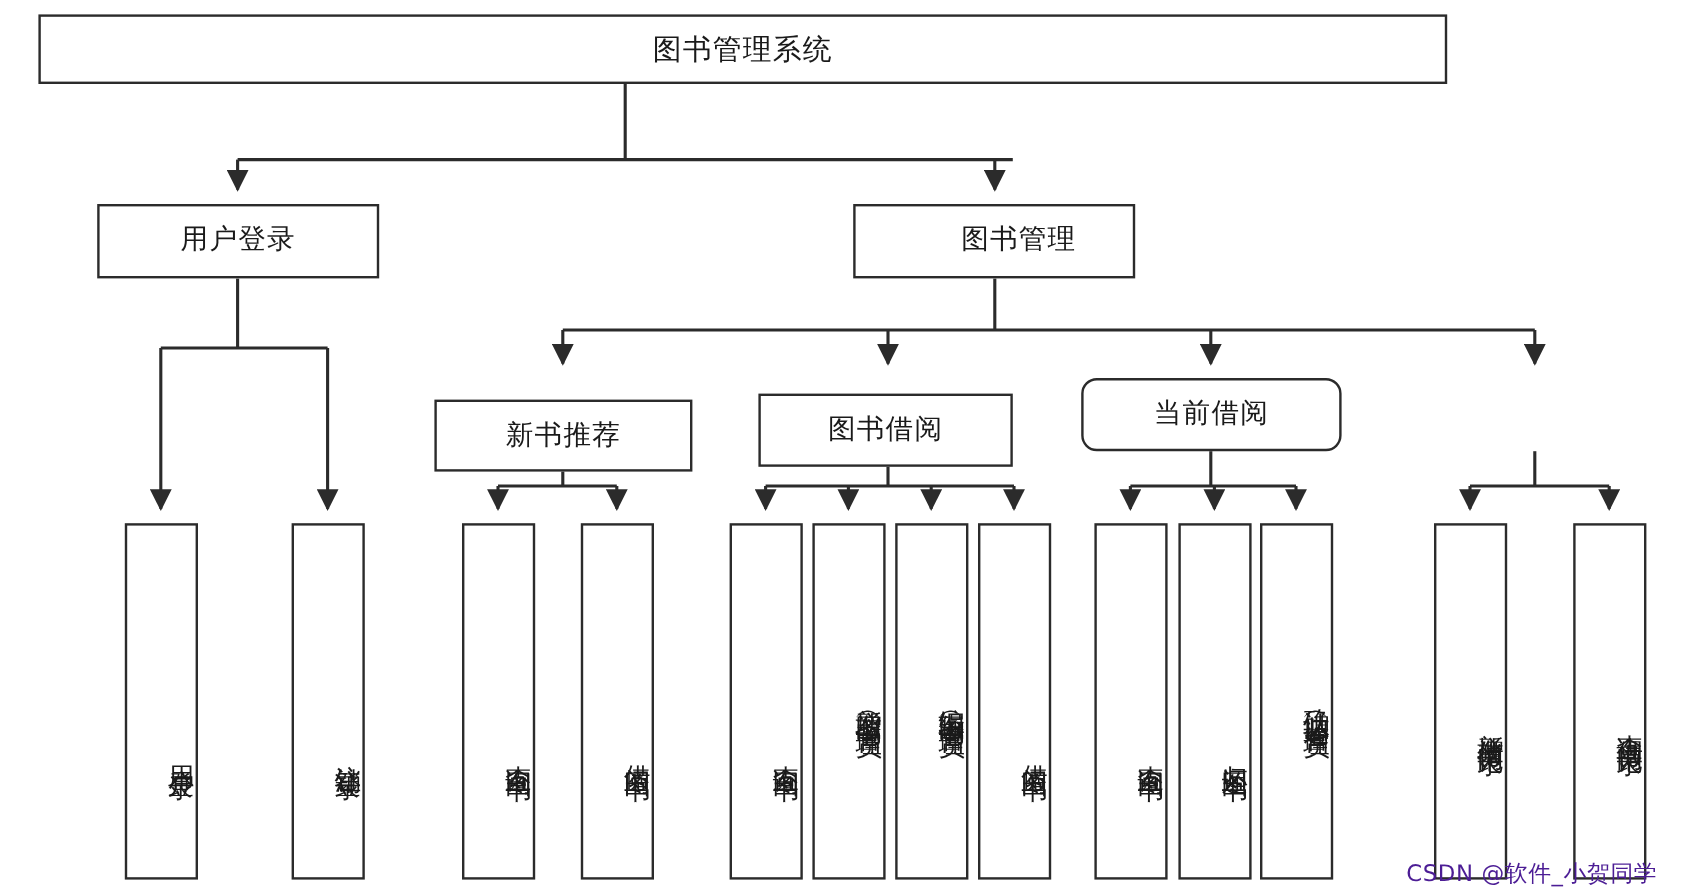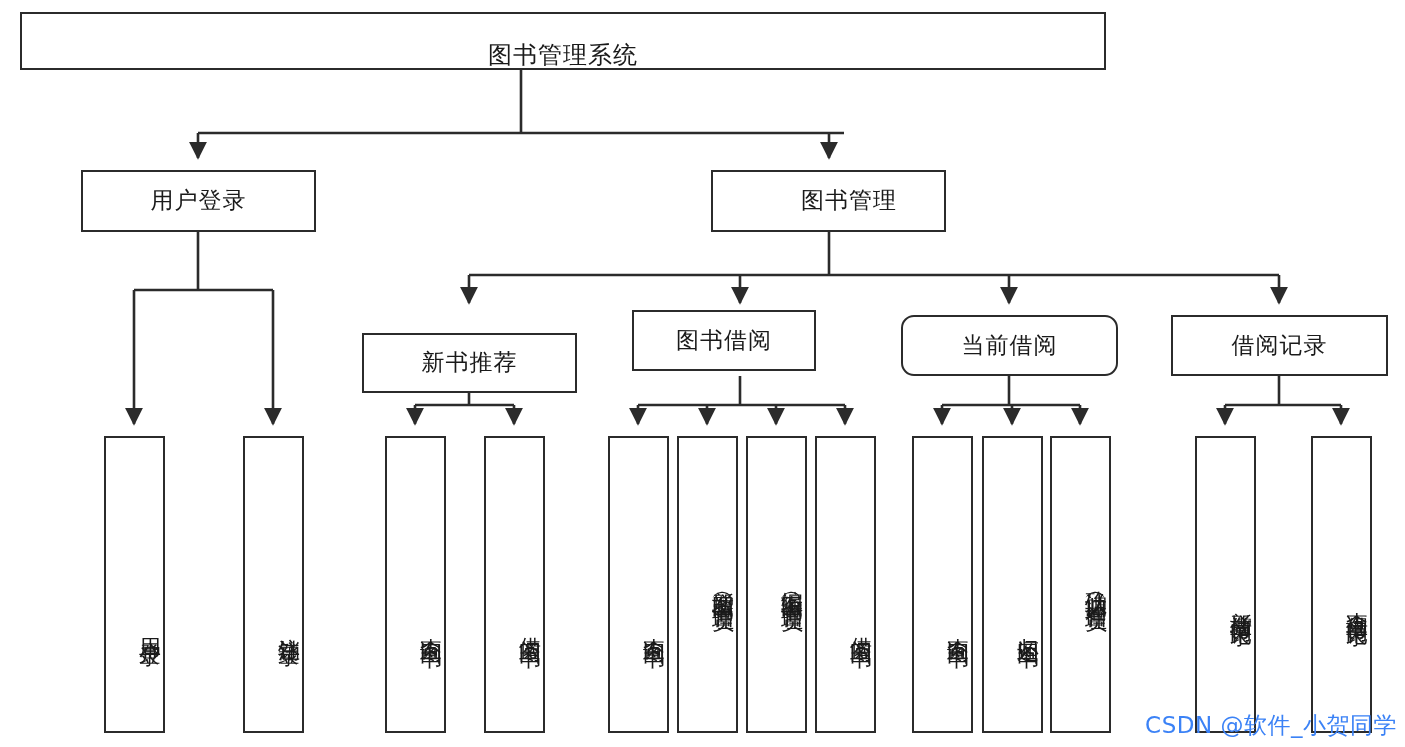--- a/index.html
+++ b/index.html
@@ -55,24 +55,24 @@
     white-space: nowrap;
   }
   .node-v.v-top {
     padding-top: 4px;
   }
   .node-root {
     font-size: 24px;
   }
   .watermark {
     position: absolute;
-    right: 8px;
+    right: 24px;
     bottom: 6px;
-    font-size: 23px;
-    color: #3b82f6;
+    font-size: 19px;
+    color: #4c1d95;
     letter-spacing: 0.5px;
     white-space: nowrap;
     z-index: 3;
   }
 </style>
 </head>
 <body>
 
 <div id="diagram">
 
@@ -119,42 +119,39 @@
       <path d="M 1012 405 L 1012 424" marker-end="url(#arrow)"></path>
       <path d="M 1080 405 L 1080 424" marker-end="url(#arrow)"></path>
 
       <path d="M 1279 376 L 1279 405"></path>
       <path d="M 1225 405 L 1341 405"></path>
       <path d="M 1225 405 L 1225 424" marker-end="url(#arrow)"></path>
       <path d="M 1341 405 L 1341 424" marker-end="url(#arrow)"></path>
     </g>
   </svg>
 
-  <div class="node node-h node-root" style="left:20px; top:12px; width:1086px; height:58px;align-items:flex-end;">
+  <div class="node node-h node-root" style="left:32px; top:12px; width:1174px; height:58px;">
     <span>图书管理系统</span>
   </div>
 
   <div class="node node-h" style="left:81px; top:170px; width:235px; height:62px;">
     <span>用户登录</span>
   </div>
   <div class="node node-h" style="left:711px; top:170px; width:235px; height:62px;padding-left:41px;">
     <span>图书管理</span>
   </div>
 
   <div class="node node-h" style="left:362px; top:333px; width:215px; height:60px;font-family:Liberation Serif, serif;">
     <span>新书推荐</span>
   </div>
-  <div class="node node-h" style="left:632px; top:310px; width:184px; height:61px;">
+  <div class="node node-h" style="left:632px; top:328px; width:212px; height:61px;">
     <span>图书借阅</span>
   </div>
   <div class="node node-h" style="left:901px; top:315px; width:217px; height:61px;border-radius:13px;">
     <span>当前借阅</span>
-  </div>
-  <div class="node node-h" style="left:1171px; top:315px; width:217px; height:61px;">
-    <span>借阅记录</span>
   </div>
 
   <div class="node node-v" style="left:104px; top:436px; width:61px; height:297px; padding-top:82px;">
     <span>用户登录</span>
   </div>
   <div class="node node-v" style="left:243px; top:436px; width:61px; height:297px; padding-top:82px;">
     <span>注销登录</span>
   </div>
 
   <div class="node node-v" style="left:385px; top:436px; width:61px; height:297px; padding-top:82px;">

